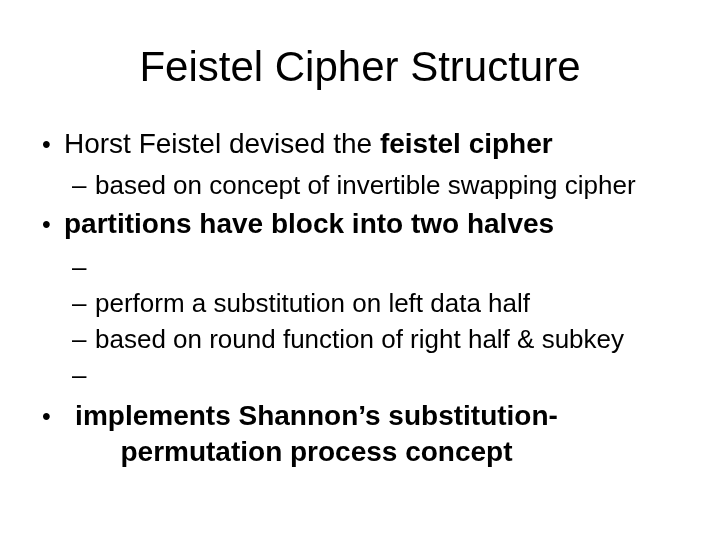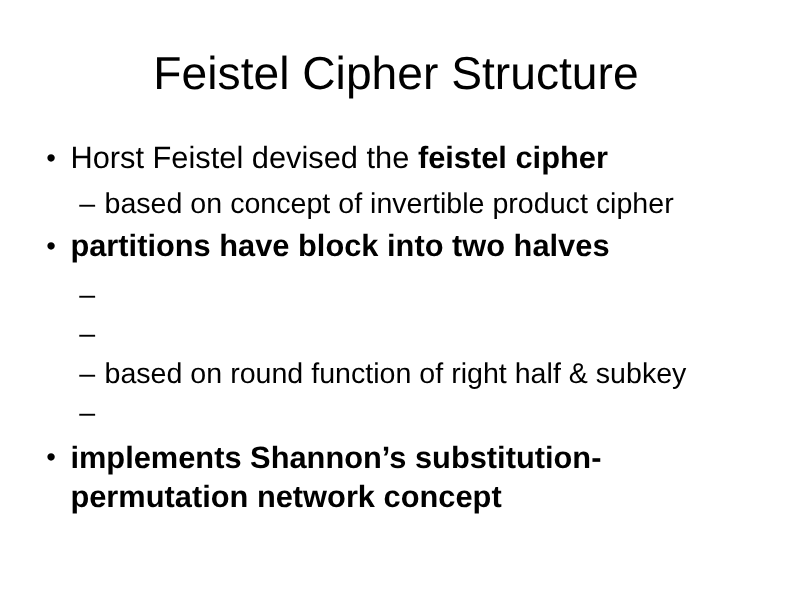--- a/index.html
+++ b/index.html
@@ -71,20 +71,21 @@
   .sub-group .marker {
     width: 23px;
     flex: 0 0 23px;
   }
   .b1 { top: 126px; }
   .s1 { top: 167px; }
   .b2 { top: 206px; }
   .b3 { top: 398px; }
   .bullet-text {
     max-width: 640px;
+    text-align: center;
   }
   .b3 .bullet-text {
     max-width: 505px;
   }
   .bold { font-weight: 700; }
   .regular { font-weight: 400; }
 </style>
 </head>
 <body>
 
@@ -92,42 +93,43 @@
 
   <h1 class="slide-title">Feistel Cipher Structure</h1>
 
   <div class="row level1 b1">
     <span class="marker">•</span>
     <span class="bullet-text"><span class="regular">Horst Feistel devised the </span><span class="bold">feistel cipher</span></span>
   </div>
 
   <div class="row level2 s1">
     <span class="marker">–</span>
-    <span class="bullet-text">based on concept of invertible product cipher</span>
+    <span class="bullet-text">based on concept of invertible swapping cipher</span>
   </div>
 
   <div class="row level1 b2">
     <span class="marker">•</span>
     <span class="bullet-text bold">partitions have block into two halves</span>
   </div>
 
   <div class="sub-group">
     <div class="subrow">
       <span class="marker">–</span>
     </div>
     <div class="subrow">
       <span class="marker">–</span>
+      <span class="bullet-text">perform a substitution on left data half</span>
     </div>
     <div class="subrow">
       <span class="marker">–</span>
       <span class="bullet-text">based on round function of right half &amp; subkey</span>
     </div>
     <div class="subrow">
       <span class="marker">–</span>
     </div>
   </div>
 
   <div class="row level1 b3">
     <span class="marker">•</span>
-    <span class="bullet-text bold">implements Shannon’s substitution-permutation network concept</span>
+    <span class="bullet-text bold">implements Shannon’s substitution-permutation process concept</span>
   </div>
 
 </div>
 
 </body></html>

